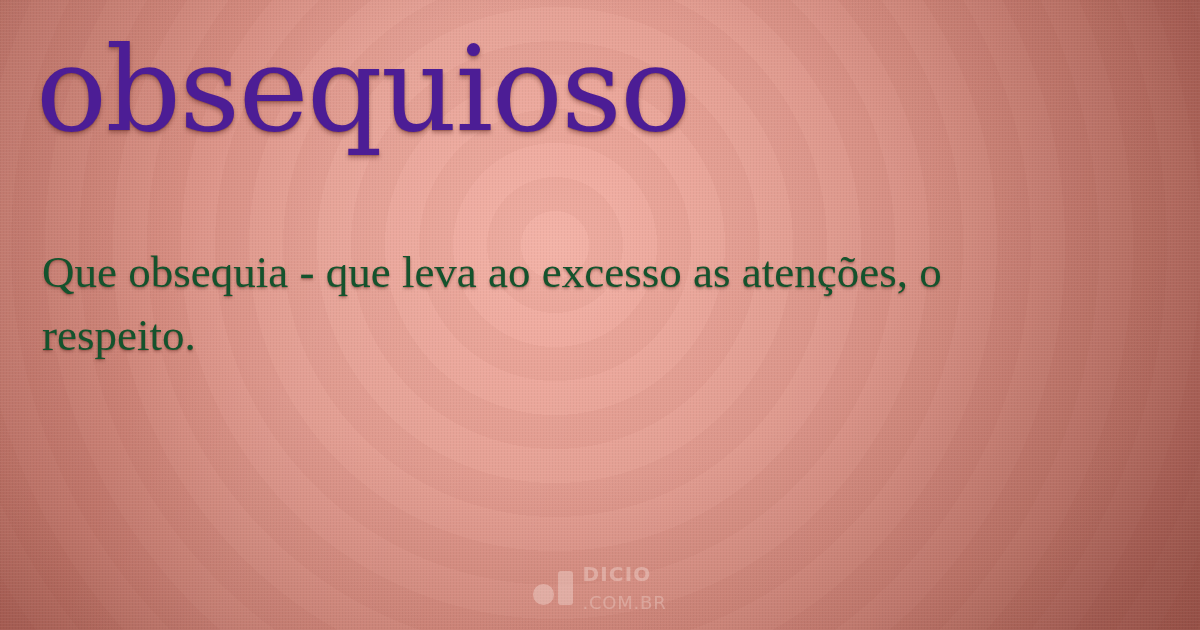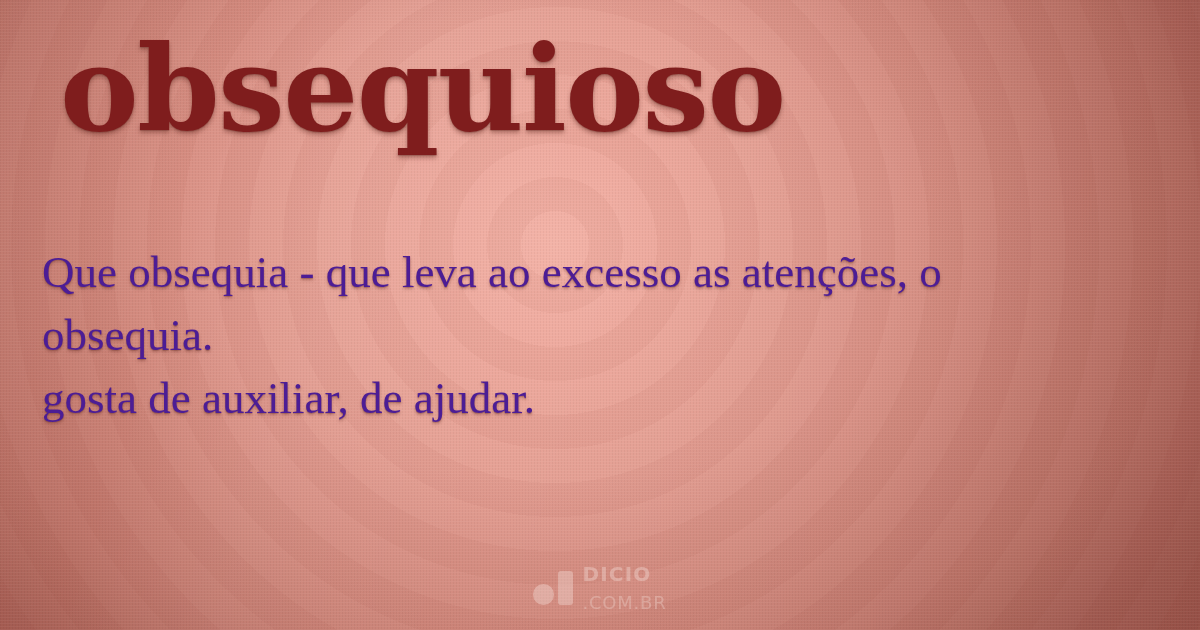--- a/index.html
+++ b/index.html
@@ -73,48 +73,48 @@
   
   .content {
     position: relative;
     z-index: 3;
     width: 100%;
     height: 100%;
   }
 
   .word-title {
     position: absolute;
-    left: 60px;
+    left: 36px;
     top: 30px;
     margin: 0;
     font-family: "DejaVu Serif", "Liberation Serif", serif;
-    font-weight: 700;
+    font-weight: 400;
     font-size: 118px;
     line-height: 1.0;
     letter-spacing: -1.5px;
-    color: #7f1d1d;
+    color: #4c1d95;
     text-shadow:
       0 3px 4px rgba(96, 38, 30, 0.40),
       0 1px 1px rgba(96, 38, 30, 0.30);
     white-space: nowrap;
   }
 
   .definition {
     position: absolute;
     left: 42px;
     top: 241px;
     width: 1120px;
     margin: 0;
   }
   .def-line {
     font-family: "Liberation Serif", "DejaVu Serif", serif;
     font-weight: 400;
     font-size: 45px;
     line-height: 63px;
-    color: #4c1d95;
+    color: #14532d;
     text-shadow:
       0 2px 3px rgba(100, 42, 33, 0.38),
       0 1px 0px rgba(100, 42, 33, 0.25);
     white-space: nowrap;
   }
 
   
   .logo {
     position: absolute;
     left: 0;
@@ -175,22 +175,21 @@
   <div class="bg-layer bg-sheen"></div>
   <div class="bg-layer bg-vignette"></div>
   <div class="bg-layer bg-noise"></div>
 
   <div class="content">
 
     <h1 class="word-title">obsequioso</h1>
 
     <div class="definition">
       <div class="def-line">Que obsequia - que leva ao excesso as atenções, o</div>
-      <div class="def-line">obsequia.</div>
-      <div class="def-line">gosta de auxiliar, de ajudar.</div>
+      <div class="def-line">respeito.</div>
     </div>
 
     <div class="logo">
       <div class="logo-mark">
         <span class="logo-dot"></span>
         <span class="logo-bar"></span>
       </div>
       <div class="logo-text">
         <span class="logo-name">DICIO</span>
         <span class="logo-tld">.COM.BR</span>

